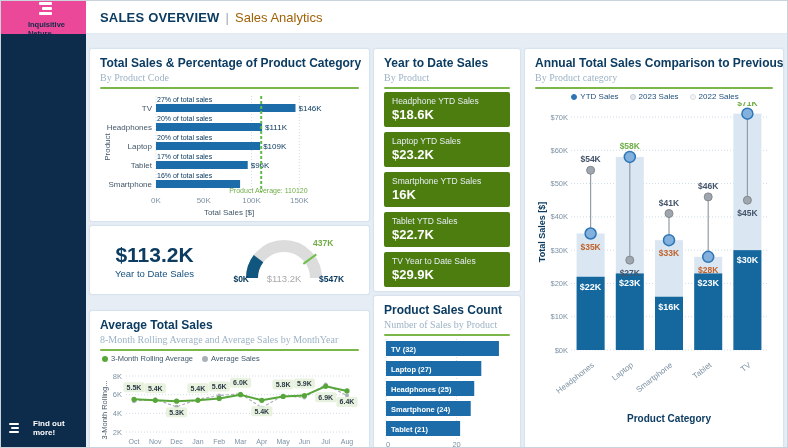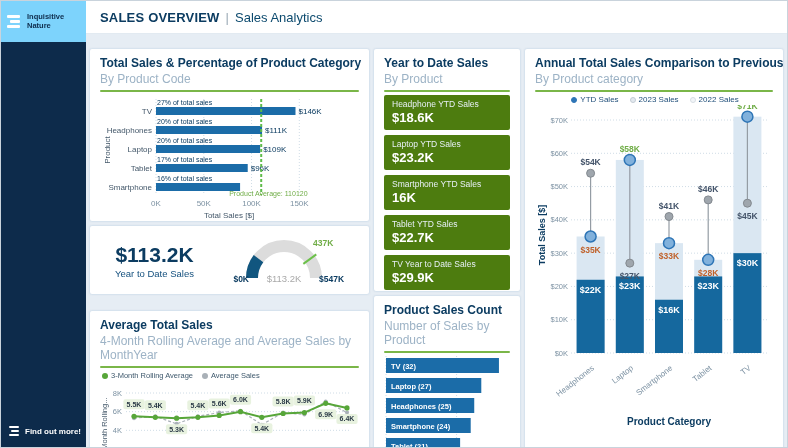--- a/index.html
+++ b/index.html
@@ -3,50 +3,50 @@
 <meta charset="utf-8">
 <style>
   * { margin:0; padding:0; box-sizing:border-box; }
   body { font-family:"Liberation Sans", sans-serif; background:#f4f6f8; }
   .frame { position:relative; width:788px; height:448px; background:#E6EDF4;
            border:1px solid #C9D3DC; overflow:hidden; }
 
   
   .sidebar { position:absolute; left:0; top:0; width:85px; height:100%;
              background:#0D2B4B; z-index:5; }
-  .logo-box { height:41px; background:#7dd3fc; display:flex; align-items:center;
-              gap:5px; padding-left:6px; cursor:pointer; }
+  .logo-box { height:33px; background:#ec4899; display:flex; align-items:center;
+              gap:5px; padding-left:6px; cursor:pointer;flex-direction:column; }
   .logo-glyph { width:15px; height:15px; position:relative; flex:0 0 auto; }
   .logo-glyph span { position:absolute; background:#fff; border-radius:1px; }
   .logo-glyph .b1 { left:0; top:1px;  width:13px; height:3px; }
   .logo-glyph .b2 { left:3px; top:6px; width:10px; height:3px; }
   .logo-glyph .b3 { left:0; top:11px; width:13px; height:3px; }
   .logo-text { font-size:7.5px; font-weight:bold; color:#0D2B4B; line-height:1.15; }
   .sidebar-footer { position:absolute; left:8px; bottom:10px; display:flex;
-                    align-items:center; gap:4px; color:#fff; font-size:8px;
+                    align-items:center; gap:12px; color:#fff; font-size:8px;
                     font-weight:bold; cursor:pointer; }
   .sidebar-footer .logo-glyph { width:12px; height:12px; }
   .sidebar-footer .b1 { width:10px; height:2px; top:1px; }
   .sidebar-footer .b2 { width:8px; height:2px; top:5px; left:2px; }
   .sidebar-footer .b3 { width:10px; height:2px; top:9px; }
 
   
   .header { position:absolute; left:85px; top:0; width:703px; height:33px;
             background:#fff; display:flex; align-items:center; gap:6px;
             padding-left:14px; border-bottom:1px solid #E2EAF1; }
   .h-title { font-size:13px; font-weight:bold; color:#0C3C61; letter-spacing:.2px; }
   .h-div   { font-size:13px; color:#9AA9B5; }
-  .h-sub   { font-size:13px; color:#0c4a6e; }
+  .h-sub   { font-size:13px; color:#a16207; }
 
   
   .panel { position:absolute; background:#fff; border:1px solid #D7E3EE;
            border-radius:3px; padding:7px 10px 3px; overflow:hidden;
            box-shadow:0 0 2px rgba(13,43,75,.05);margin-top:11px; }
   .p-title { font-size:12px; font-weight:bold; color:#0C3C61; white-space:nowrap; }
-  .p-sub   { font-size:12px; color:#9DB3C6; margin-top:2px; }
+  .p-sub   { font-size:10px; color:#9DB3C6; margin-top:2px;font-family:Liberation Serif, serif; }
   .p-rule  { height:2px; background:#7AB648; margin:4px 0 3px; border-radius:1px; }
 
   #panel-category { left:88px;  top:36px;  width:281px; height:174px; }
   #panel-gauge    { left:88px;  top:213px; width:281px; height:70px;  }
   #panel-average  { left:88px;  top:298px; width:281px; height:155px; }
   #panel-ytd      { left:372px; top:36px;  width:148px; height:244px; }
   #panel-count    { left:372px; top:283px; width:148px; height:195px; }
   #panel-annual   { left:523px; top:36px;  width:260px; height:405px; }
 
   
@@ -155,21 +155,21 @@
             <text x="104" y="14" font-size="8.5" fill="#70AD47" text-anchor="start" font-weight="bold">437K</text>
             <text x="40" y="50" font-size="8.5" fill="#0C3C61" text-anchor="end" font-weight="bold">$0K</text>
             <text x="110" y="50" font-size="8.5" fill="#0C3C61" text-anchor="start" font-weight="bold">$547K</text>
             <text x="75" y="50" font-size="9.5" fill="#A9A9A9" text-anchor="middle" font-weight="normal">$113.2K</text>
           </svg></div>
     </div>
   </section>
 
   <section class="panel" id="panel-average">
     <div class="p-title">Average Total Sales</div>
-    <div class="p-sub">4-Month Rolling Average and Average Sales by MonthYear</div>
+    <div class="p-sub">8-Month Rolling Average and Average Sales by MonthYear</div>
     <div class="p-rule"></div>
     <div class="legend" id="legend-line">
         <span class="legend-item">
           <span class="dot" style="background: rgb(87, 166, 57);"></span>
           <span>3-Month Rolling Average</span>
         </span>
         <span class="legend-item">
           <span class="dot" style="background: rgb(169, 176, 183);"></span>
           <span>Average Sales</span>
         </span>

